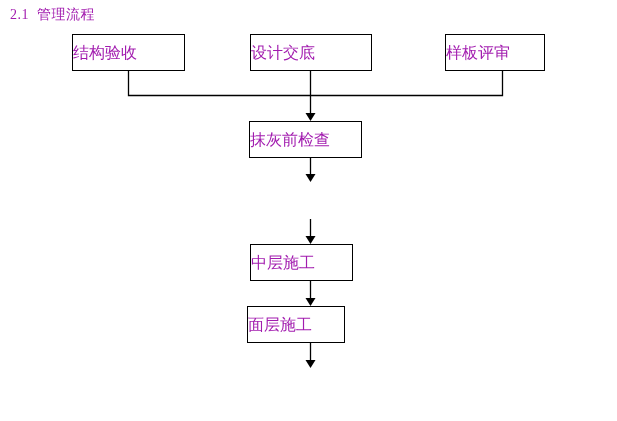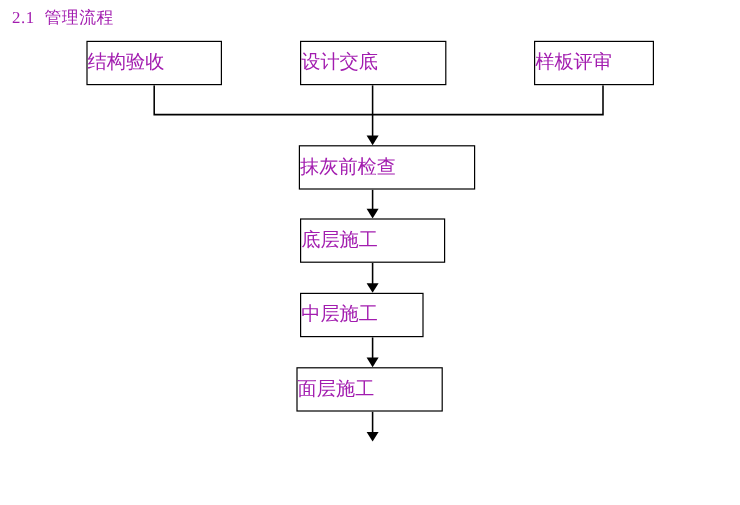--- a/index.html
+++ b/index.html
@@ -32,24 +32,24 @@
     display: flex;
     align-items: center;
     justify-content: flex-start;
     font-size: 16px;
     line-height: 1;
     white-space: nowrap;
   }
   .n-struct  { left: 72px;  top: 34px;  width: 113px; height: 37px; }
   .n-design  { left: 250px; top: 34px;  width: 122px; height: 37px; }
   .n-sample  { left: 445px; top: 34px;  width: 100px; height: 37px; }
-  .n-check   { left: 249px; top: 121px; width: 147px; height: 37px; }
+  .n-check   { left: 249px; top: 121px; width: 113px; height: 37px; }
   .n-base    { left: 250px; top: 182px; width: 121px; height: 37px; }
   .n-middle  { left: 250px; top: 244px; width: 103px; height: 37px; }
-  .n-surface { left: 247px; top: 306px; width: 122px; height: 37px; }
+  .n-surface { left: 247px; top: 306px; width: 98px; height: 37px; }
   .n-next    { left: 249px; top: 368px; width: 122px; height: 38px; }
   svg.connectors {
     position: absolute;
     left: 0;
     top: 0;
     width: 617px;
     height: 421px;
     pointer-events: none;
   }
   svg .ln {
@@ -100,23 +100,20 @@
   </div>
 
   <div class="node n-sample">
     <span>样板评审</span>
   </div>
 
   <div class="node n-check">
     <span>抹灰前检查</span>
   </div>
 
-  <div class="node n-base">
-    <span>底层施工</span>
-  </div>
 
   <div class="node n-middle">
     <span>中层施工</span>
   </div>
 
   <div class="node n-surface">
     <span>面层施工</span>
   </div>
 
 

